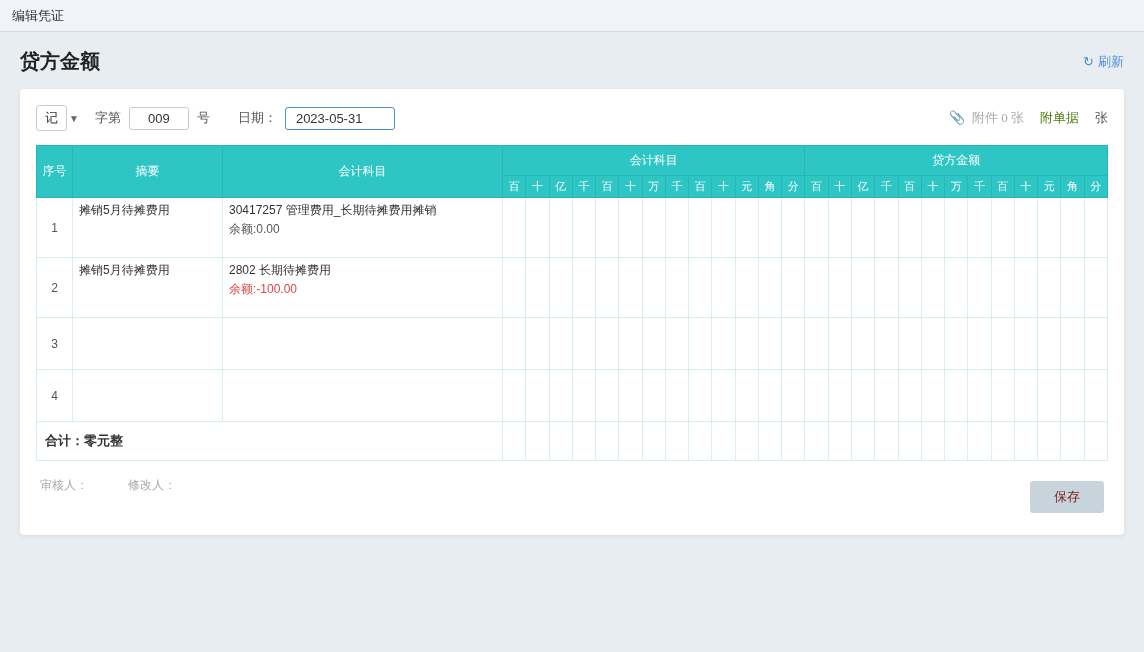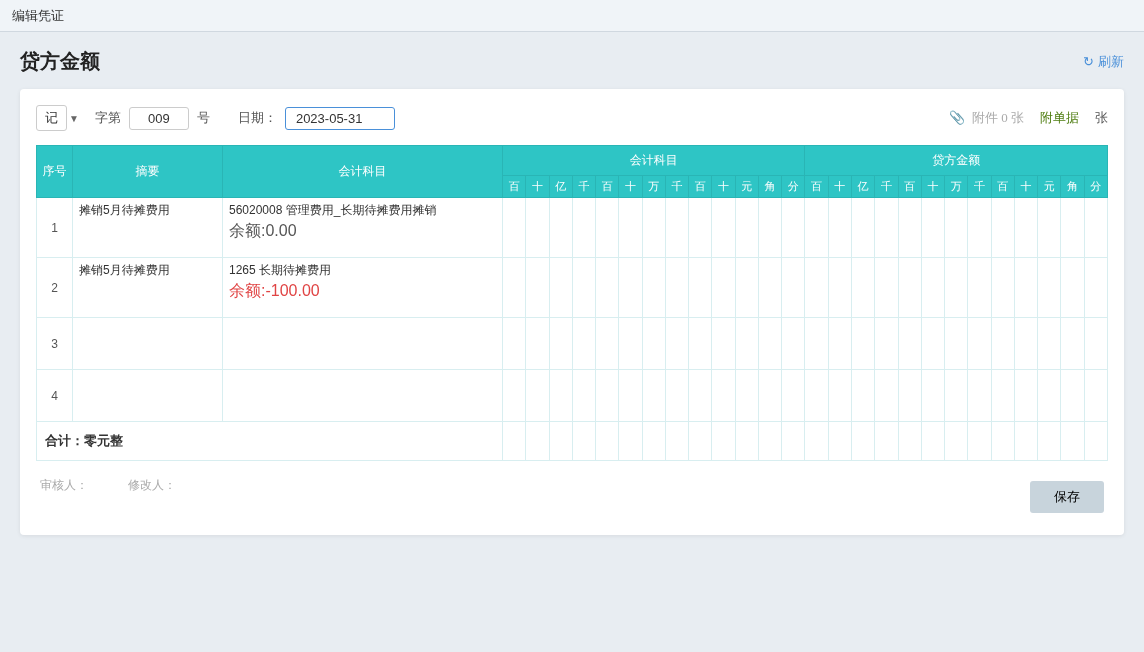--- a/index.html
+++ b/index.html
@@ -156,21 +156,21 @@
     .th-sub-row th {
       background: #2ec5c5;
       color: #fff;
       font-size: 11px;
       padding: 3px 2px;
       text-align: center;
       border: 1px solid #29b5b5;
       min-width: 18px;
     }
     .balance-text {
-      font-size: 16px;
+      font-size: 12px;
       color: #555;
       margin-top: 2px;
     }
     .balance-red {
       color: #e04444;
     }
     .footer-info {
       display: flex;
       gap: 40px;
       margin-top: 10px;
@@ -187,21 +187,21 @@
       display: flex;
       justify-content: flex-end;
       margin-top: 4px;
     }
     .save-btn {
       background: #c8d4dc;
       border: none;
       border-radius: 3px;
       padding: 7px 24px;
       font-size: 13px;
-      color: #000000;
+      color: #7f1d1d;
       cursor: pointer;
     }
     .table-wrapper {
       position: relative;
       overflow: hidden;
     }
   </style>
 </head>
 <body>
 
@@ -277,21 +277,21 @@
             <th>元</th>
             <th>角</th>
             <th>分</th>
           </tr>
         </thead>
         <tbody id="voucher-tbody">
         <tr style="height: 60px;">
               <td class="seq-cell">1</td>
               <td>摊销5月待摊费用</td>
               <td>
-                <div>56020008 管理费用_长期待摊费用摊销</div>
+                <div>30417257 管理费用_长期待摊费用摊销</div>
                 <div class="balance-text">余额:0.00</div>
               </td>
               <td style="text-align: center; min-width: 18px; padding: 4px 1px;"></td>
               <td style="text-align: center; min-width: 18px; padding: 4px 1px;"></td>
               <td style="text-align: center; min-width: 18px; padding: 4px 1px;"></td>
               <td style="text-align: center; min-width: 18px; padding: 4px 1px;"></td>
               <td style="text-align: center; min-width: 18px; padding: 4px 1px;"></td>
               <td style="text-align: center; min-width: 18px; padding: 4px 1px;"></td>
               <td style="text-align: center; min-width: 18px; padding: 4px 1px;"></td>
               <td style="text-align: center; min-width: 18px; padding: 4px 1px;"></td>
@@ -311,21 +311,21 @@
               <td style="text-align: center; min-width: 18px; padding: 4px 1px;"></td>
               <td style="text-align: center; min-width: 18px; padding: 4px 1px;"></td>
               <td style="text-align: center; min-width: 18px; padding: 4px 1px;"></td>
               <td style="text-align: center; min-width: 18px; padding: 4px 1px;"></td>
               <td style="text-align: center; min-width: 18px; padding: 4px 1px;"></td>
             </tr>
             <tr style="height: 60px;">
               <td class="seq-cell">2</td>
               <td>摊销5月待摊费用</td>
               <td>
-                <div>1265 长期待摊费用</div>
+                <div>2802 长期待摊费用</div>
                 <div class="balance-text balance-red">余额:-100.00</div>
               </td>
               <td style="text-align: center; min-width: 18px; padding: 4px 1px;"></td>
               <td style="text-align: center; min-width: 18px; padding: 4px 1px;"></td>
               <td style="text-align: center; min-width: 18px; padding: 4px 1px;"></td>
               <td style="text-align: center; min-width: 18px; padding: 4px 1px;"></td>
               <td style="text-align: center; min-width: 18px; padding: 4px 1px;"></td>
               <td style="text-align: center; min-width: 18px; padding: 4px 1px;"></td>
               <td style="text-align: center; min-width: 18px; padding: 4px 1px;"></td>
               <td style="text-align: center; min-width: 18px; padding: 4px 1px;"></td>

